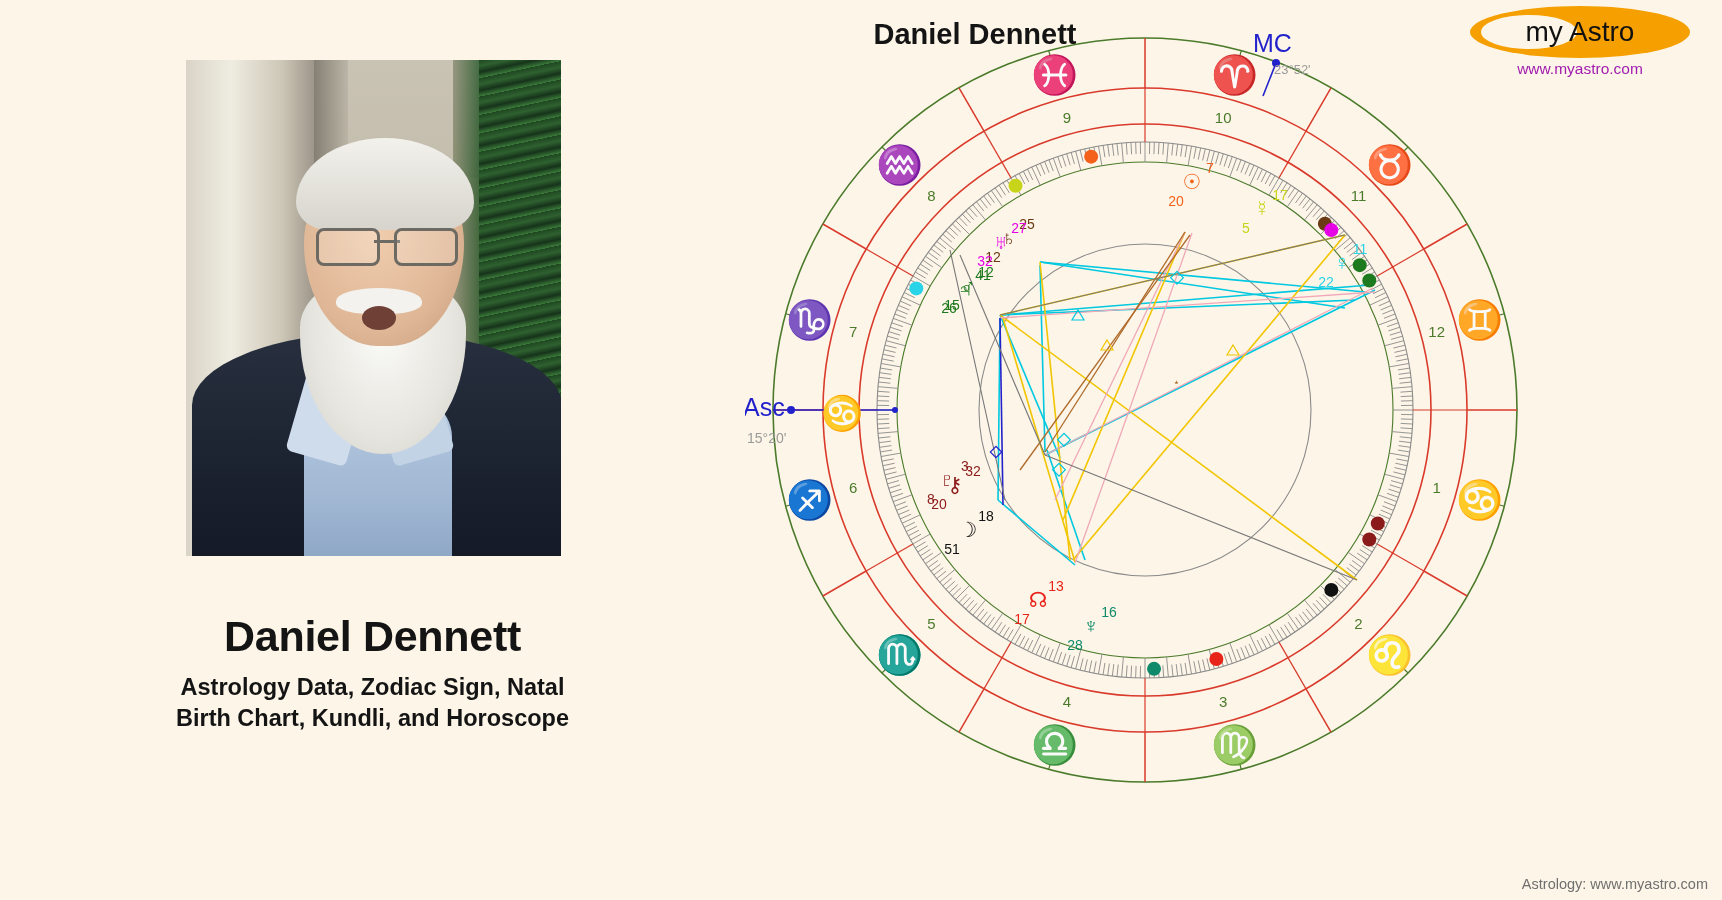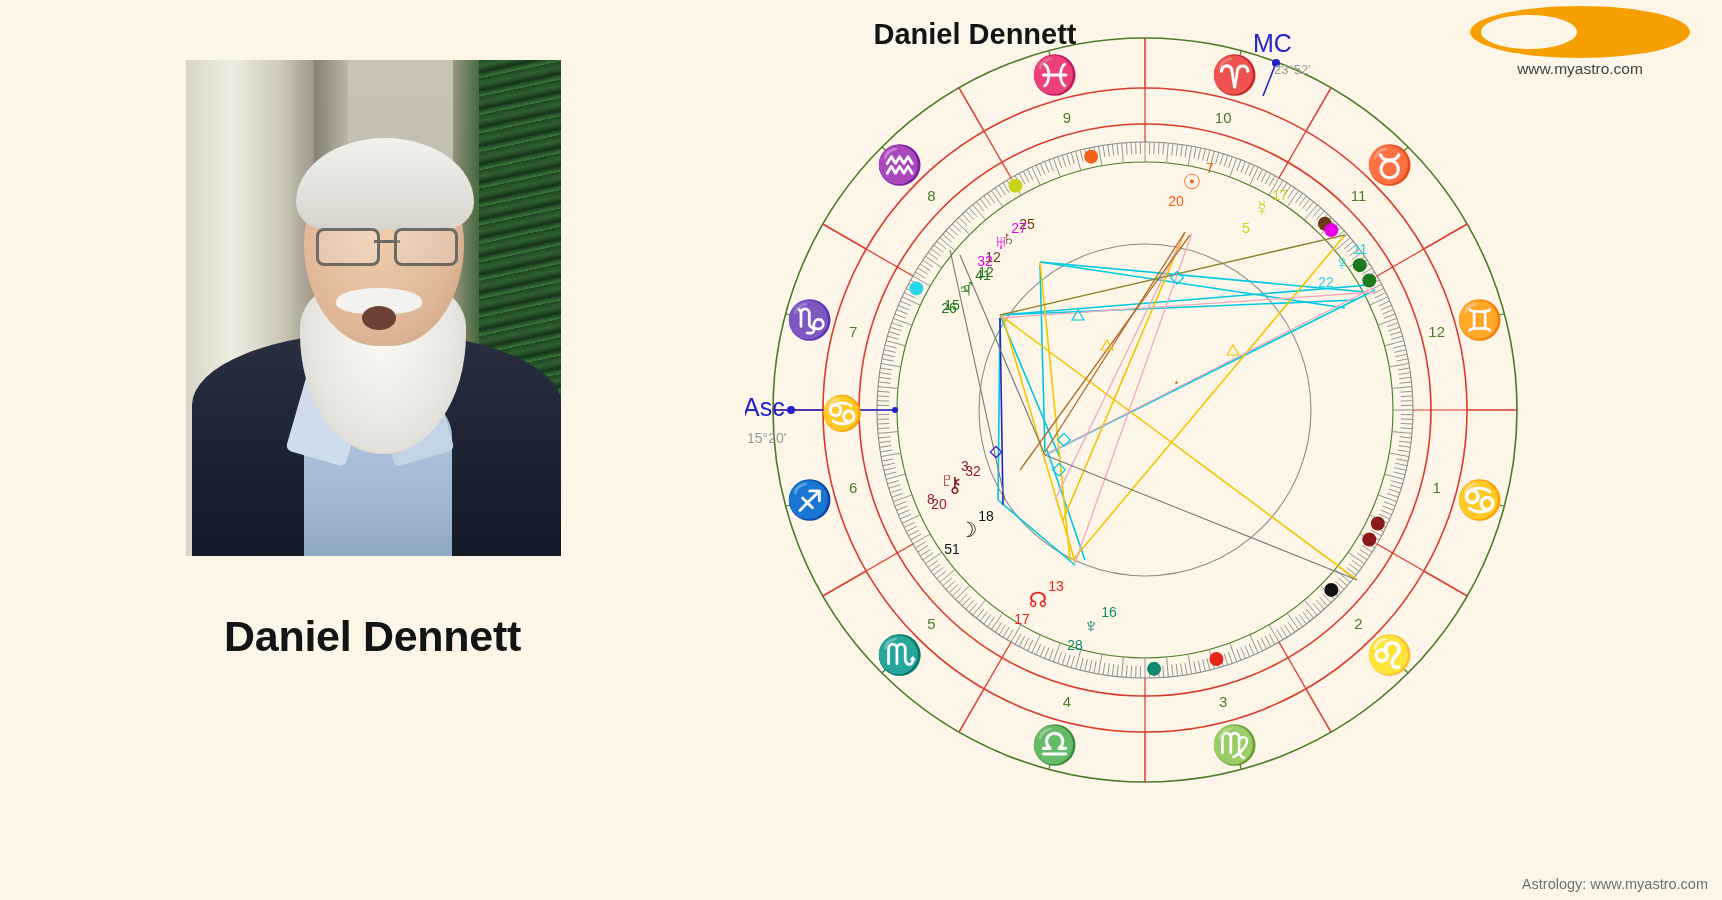--- a/index.html
+++ b/index.html
@@ -124,21 +124,21 @@
     position:absolute;left:11px;top:9px;width:96px;height:34px;
     background:#fdf6e8;border-radius:50%;
   }
   #logo-text{
     position:absolute;left:0;top:0;width:220px;height:52px;
     display:flex;align-items:center;justify-content:center;
     font-size:28px;color:#111;
   }
   #logo-url{
     position:absolute;left:0;top:54px;width:220px;text-align:center;
-    font-size:15.5px;color:#404040;
+    font-size:15.5px;color:#a21caf;
   }
 
   
   #chart-name{
     position:absolute;left:760px;top:18px;width:430px;text-align:center;
     font-size:29px;font-weight:bold;color:#141414;
   }
 
   
   #copyright{
@@ -173,25 +173,30 @@
     <div id="photo-moustache"></div>
     <div id="photo-mouth"></div>
     <div id="photo-glasses">
       <div class="lens l"></div>
       <div class="bridge"></div>
       <div class="lens r"></div>
     </div>
   </div>
 
   <div id="name-title">Daniel Dennett</div>
+  <div id="subtitle">
+    <div>Astrology Data, Zodiac Sign, Natal</div>
+    <div>Birth Chart, Kundli, and Horoscope</div>
+  </div>
 </div>
 
 <div id="logo">
   <div id="logo-ellipse"></div>
   <div id="logo-inner-ellipse"></div>
+  <div id="logo-text">my Astro</div>
   <div id="logo-url">www.myastro.com</div>
 </div>
 
 <div id="chart-name">Daniel Dennett</div>
 
 <div id="copyright">Astrology: www.myastro.com</div>
 
 <div id="wheel">
 <svg width="977" height="900" viewBox="0 0 977 900" xmlns="http://www.w3.org/2000/svg">
   <defs>

